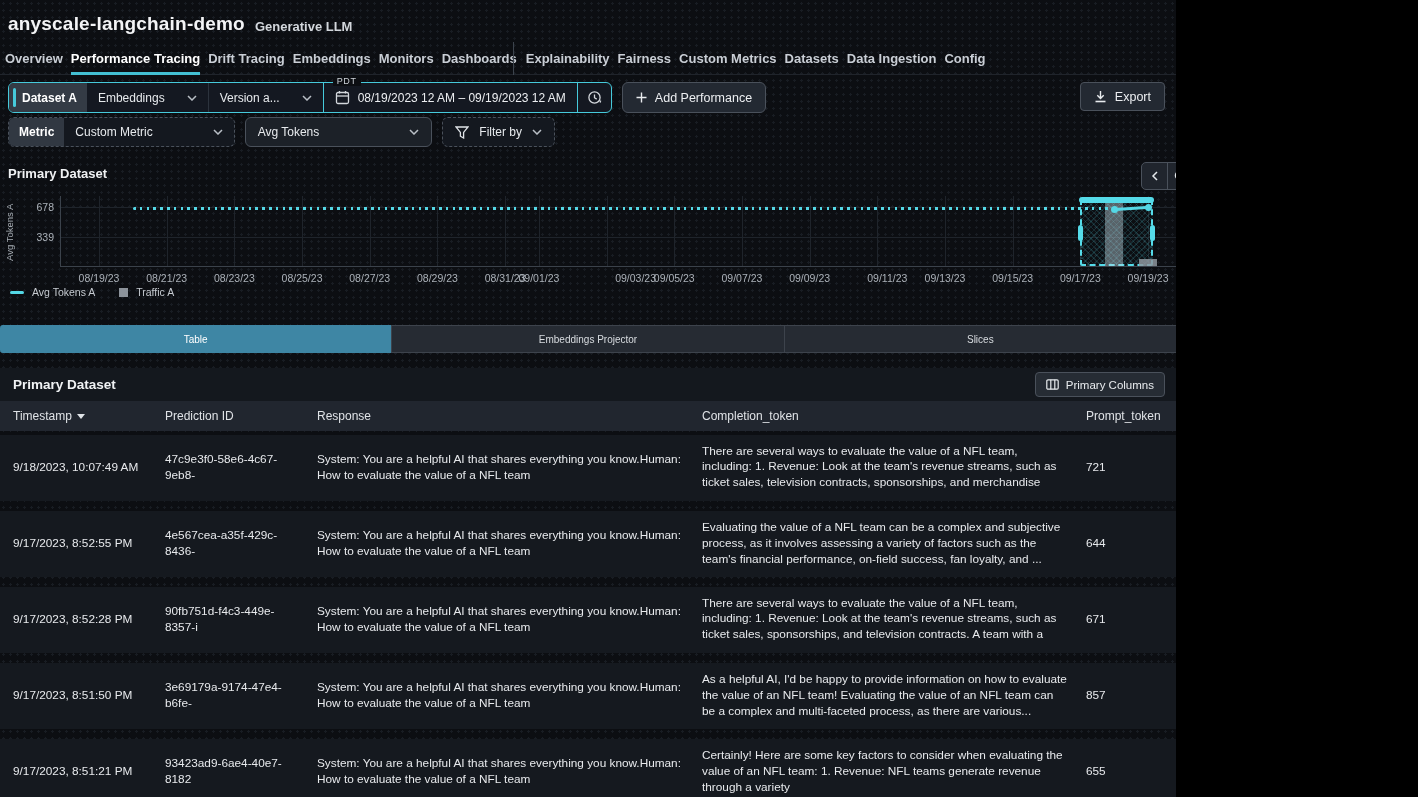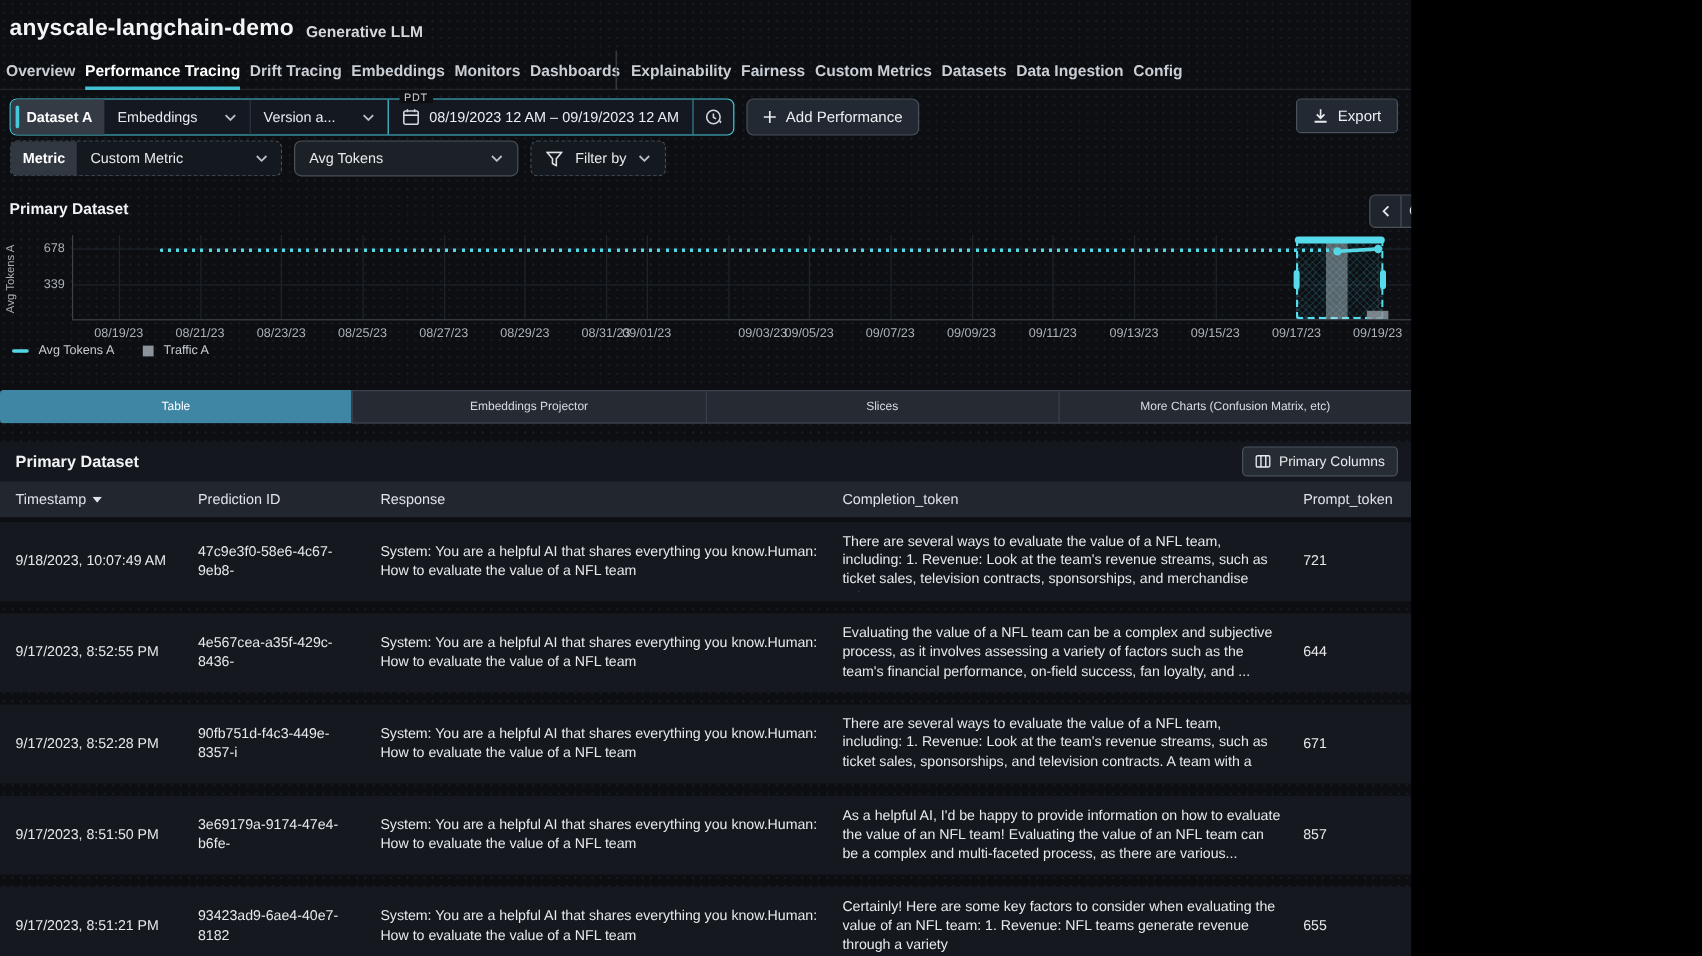--- a/index.html
+++ b/index.html
@@ -305,21 +305,21 @@
         <div class="xtick" style="left: 508.92px; top: 120px;">09/01/23</div>
         <div class="gridv" style="left: 606.6px; top: 44px; height: 70px;"></div>
         <div class="xtick" style="left: 596px; top: 120px; text-align: right;">09/03/23</div>
         <div class="gridv" style="left: 674.28px; top: 44px; height: 70px;"></div>
         <div class="xtick" style="left: 644.28px; top: 120px;">09/05/23</div>
         <div class="gridv" style="left: 741.96px; top: 44px; height: 70px;"></div>
         <div class="xtick" style="left: 711.96px; top: 120px;">09/07/23</div>
         <div class="gridv" style="left: 809.64px; top: 44px; height: 70px;"></div>
         <div class="xtick" style="left: 779.64px; top: 120px;">09/09/23</div>
         <div class="gridv" style="left: 877.32px; top: 44px; height: 70px;"></div>
-        <div class="xtick" style="left: 847.32px; top: 120px;">09/11/23</div>
+        <div class="xtick" style="left: 847.32px; top: 120px; text-align: right;">09/11/23</div>
         <div class="gridv" style="left: 945px; top: 44px; height: 70px;"></div>
         <div class="xtick" style="left: 915px; top: 120px;">09/13/23</div>
         <div class="gridv" style="left: 1012.68px; top: 44px; height: 70px;"></div>
         <div class="xtick" style="left: 982.68px; top: 120px;">09/15/23</div>
         <div class="gridv" style="left: 1080.36px; top: 44px; height: 70px;"></div>
         <div class="xtick" style="left: 1050.36px; top: 120px;">09/17/23</div>
         <div class="gridv" style="left: 1148.04px; top: 44px; height: 70px;"></div>
         <div class="xtick" style="left: 1118.04px; top: 120px;">09/19/23</div>
         <div class="gridh" style="top: 55px; left: 60px; width: 1130px;"></div>
         <div class="ytickl" style="top: 55px;">678</div>
@@ -369,23 +369,20 @@
       </div>
 
       <div class="vtab">
         <span>Embeddings Projector</span>
       </div>
 
       <div class="vtab">
         <span>Slices</span>
       </div>
 
-      <div class="vtab">
-        <span>More Charts (Confusion Matrix, etc)</span>
-      </div>
     </div>
 
   <div class="tablepanel">
     <div class="tablehead">
       <h3>Primary Dataset</h3>
       <button class="colsbtn">
         <span>
           <svg width="13" height="11" viewBox="0 0 13 11">
               <rect x="0.8" y="0.8" width="11.4" height="9.4" rx="1.2" fill="none" stroke="#e8ebee" stroke-width="1.2"></rect>
               <line x1="4.8" y1="0.8" x2="4.8" y2="10.2" stroke="#e8ebee" stroke-width="1.2"></line>

